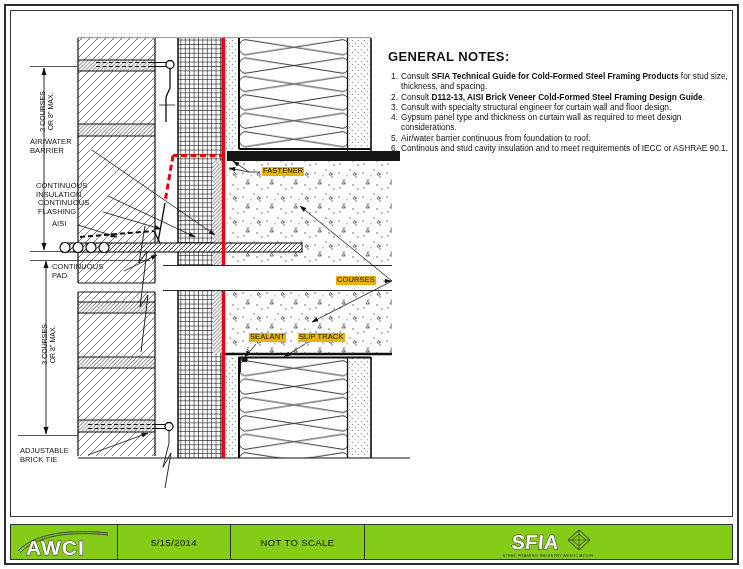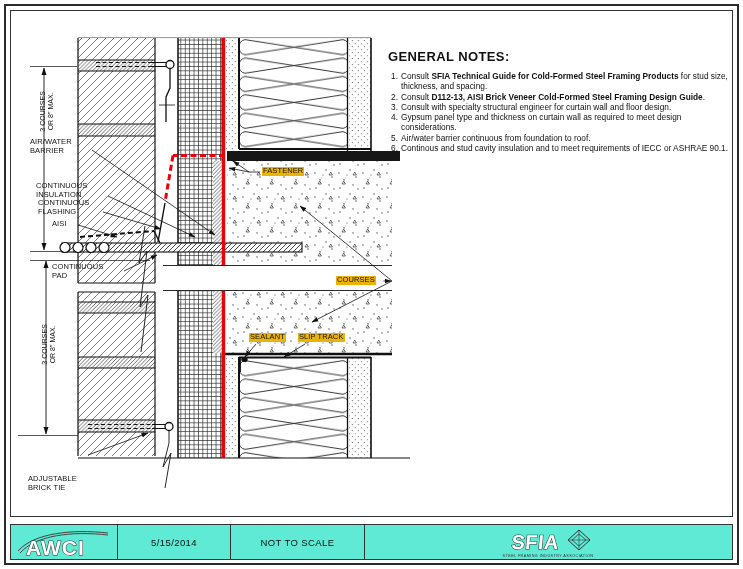--- a/index.html
+++ b/index.html
@@ -17,21 +17,21 @@
        white-space:pre-line;transform:rotate(-90deg);transform-origin:center;}
   
   .gnotes{position:absolute;left:386px;top:33px;width:342px;}
   .gn-title{font-size:13px;letter-spacing:.4px;margin:16px 0 7px 2px;font-weight:bold;}
   .note{display:flex;font-size:8.3px;line-height:1.24;}
   .nnum{flex:0 0 12px;text-align:right;padding-right:3px;}
   .nbody{flex:1;}
   .disclaimer{margin-top:7px;font-size:8.3px;line-height:1.26;}
   
   .tblock{position:absolute;left:10px;bottom:9px;right:10px;height:34px;
-          border:1.5px solid #333;display:flex;background:#5eead4;}
+          border:1.5px solid #333;display:flex;background:#84cc16;}
   .tcell{border-right:1.5px solid #333;display:flex;align-items:center;justify-content:center;
          flex-direction:column;}
   .tcell:last-child{border-right:none;}
   .c-awci{width:106px;} .c-date{width:112px;} .c-title{width:268px;} .c-scale{width:133px;}
   .c-sfia{flex:1;}
   .t-date,.t-scale{font-size:9.5px;letter-spacing:.4px;}
   .t-title{font-size:12.5px;letter-spacing:.7px;line-height:1.18;text-align:center;color:#1c1c1c;}
   svg text.outline{paint-order:stroke;fill:#fff;stroke:#333;}
 </style>
 </head>
@@ -235,21 +235,21 @@
 
   <div class="anno bold" style="left:30px;top:138px;">AIR/WATER
 BARRIER</div>
   <div class="anno" style="left:36px;top:182px;">CONTINUOUS
 INSULATION</div>
   <div class="anno" style="left:38px;top:199px;">CONTINUOUS
 FLASHING</div>
   <div class="anno" style="left:52px;top:220px;">AISI</div>
   <div class="anno" style="left:52px;top:263px;">CONTINUOUS
 PAD</div>
-  <div class="anno" style="left:28px;top:447px;margin-top:28px;">ADJUSTABLE
+  <div class="anno" style="left:20px;top:447px;">ADJUSTABLE
 BRICK TIE</div>
   <div class="anno halo" style="left:262px;top:167px;">FASTENER</div>
   <div class="anno halo" style="left:336px;top:276px;">COURSES</div>
   <div class="anno halo" style="left:249px;top:333px;">SEALANT</div>
   <div class="anno halo" style="left:298px;top:333px;">SLIP TRACK</div>
 
   <div class="gnotes">
     <h3 class="gn-title">GENERAL NOTES:</h3>
     <div>
         <div class="note">

